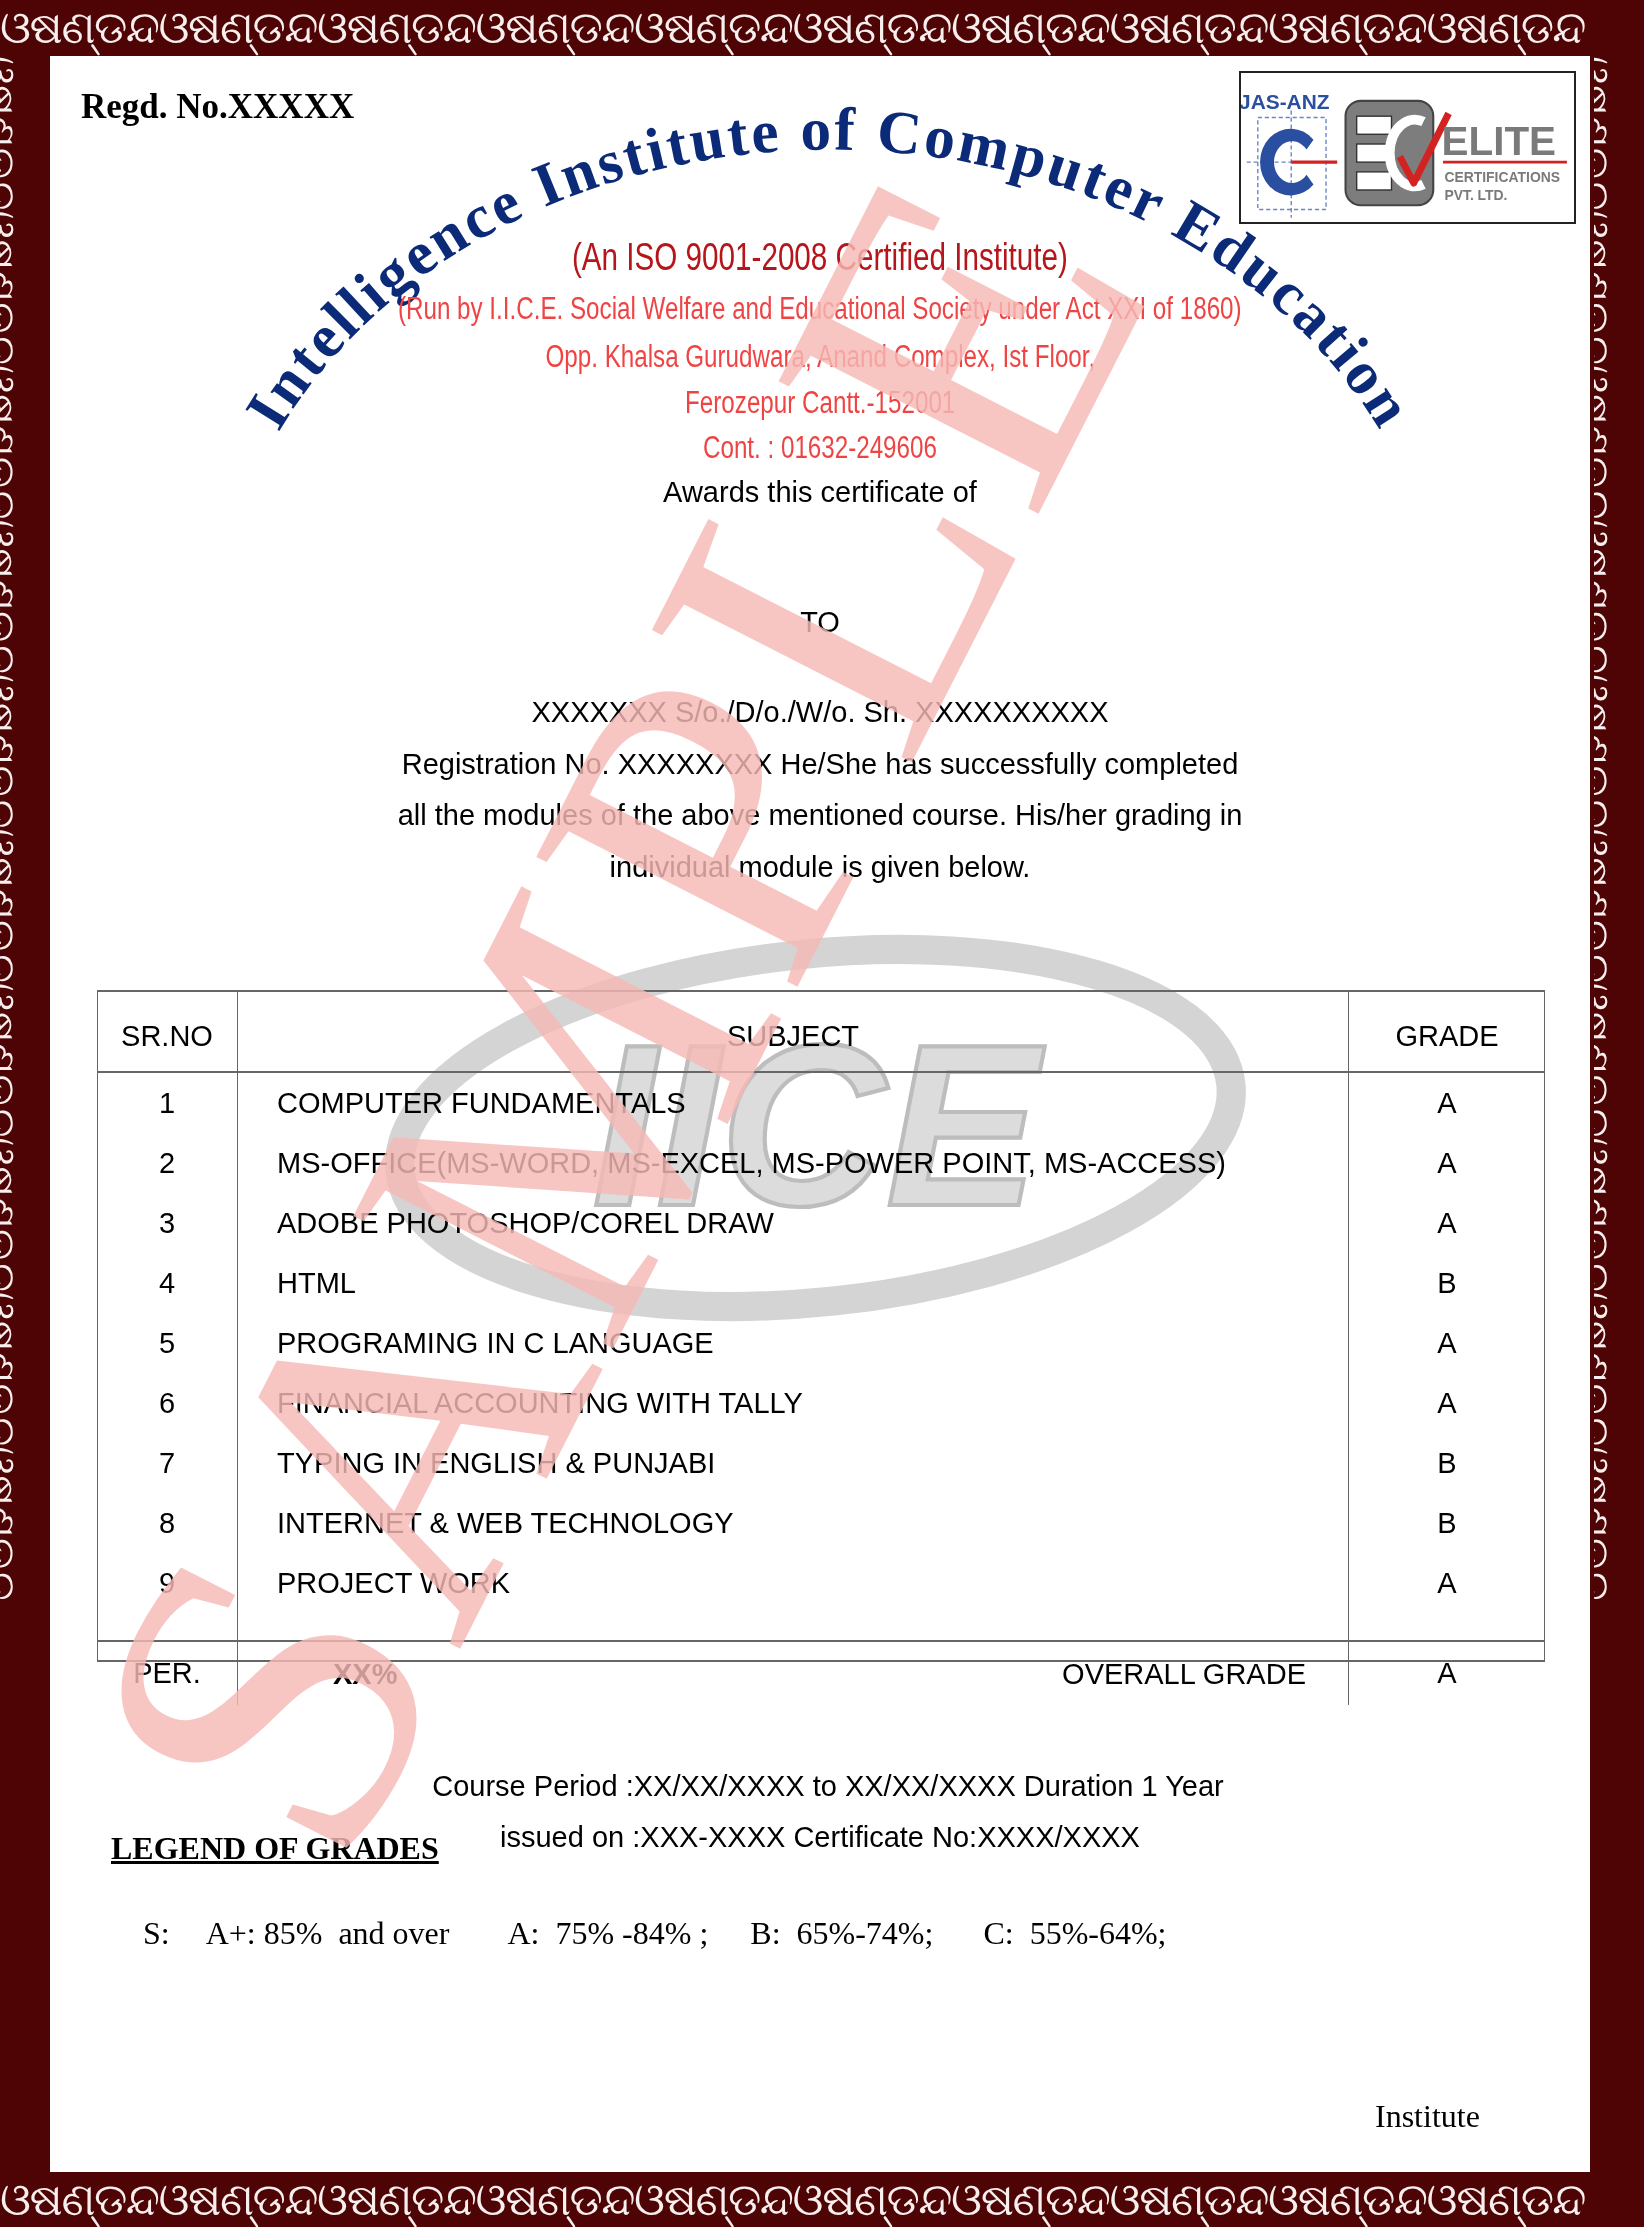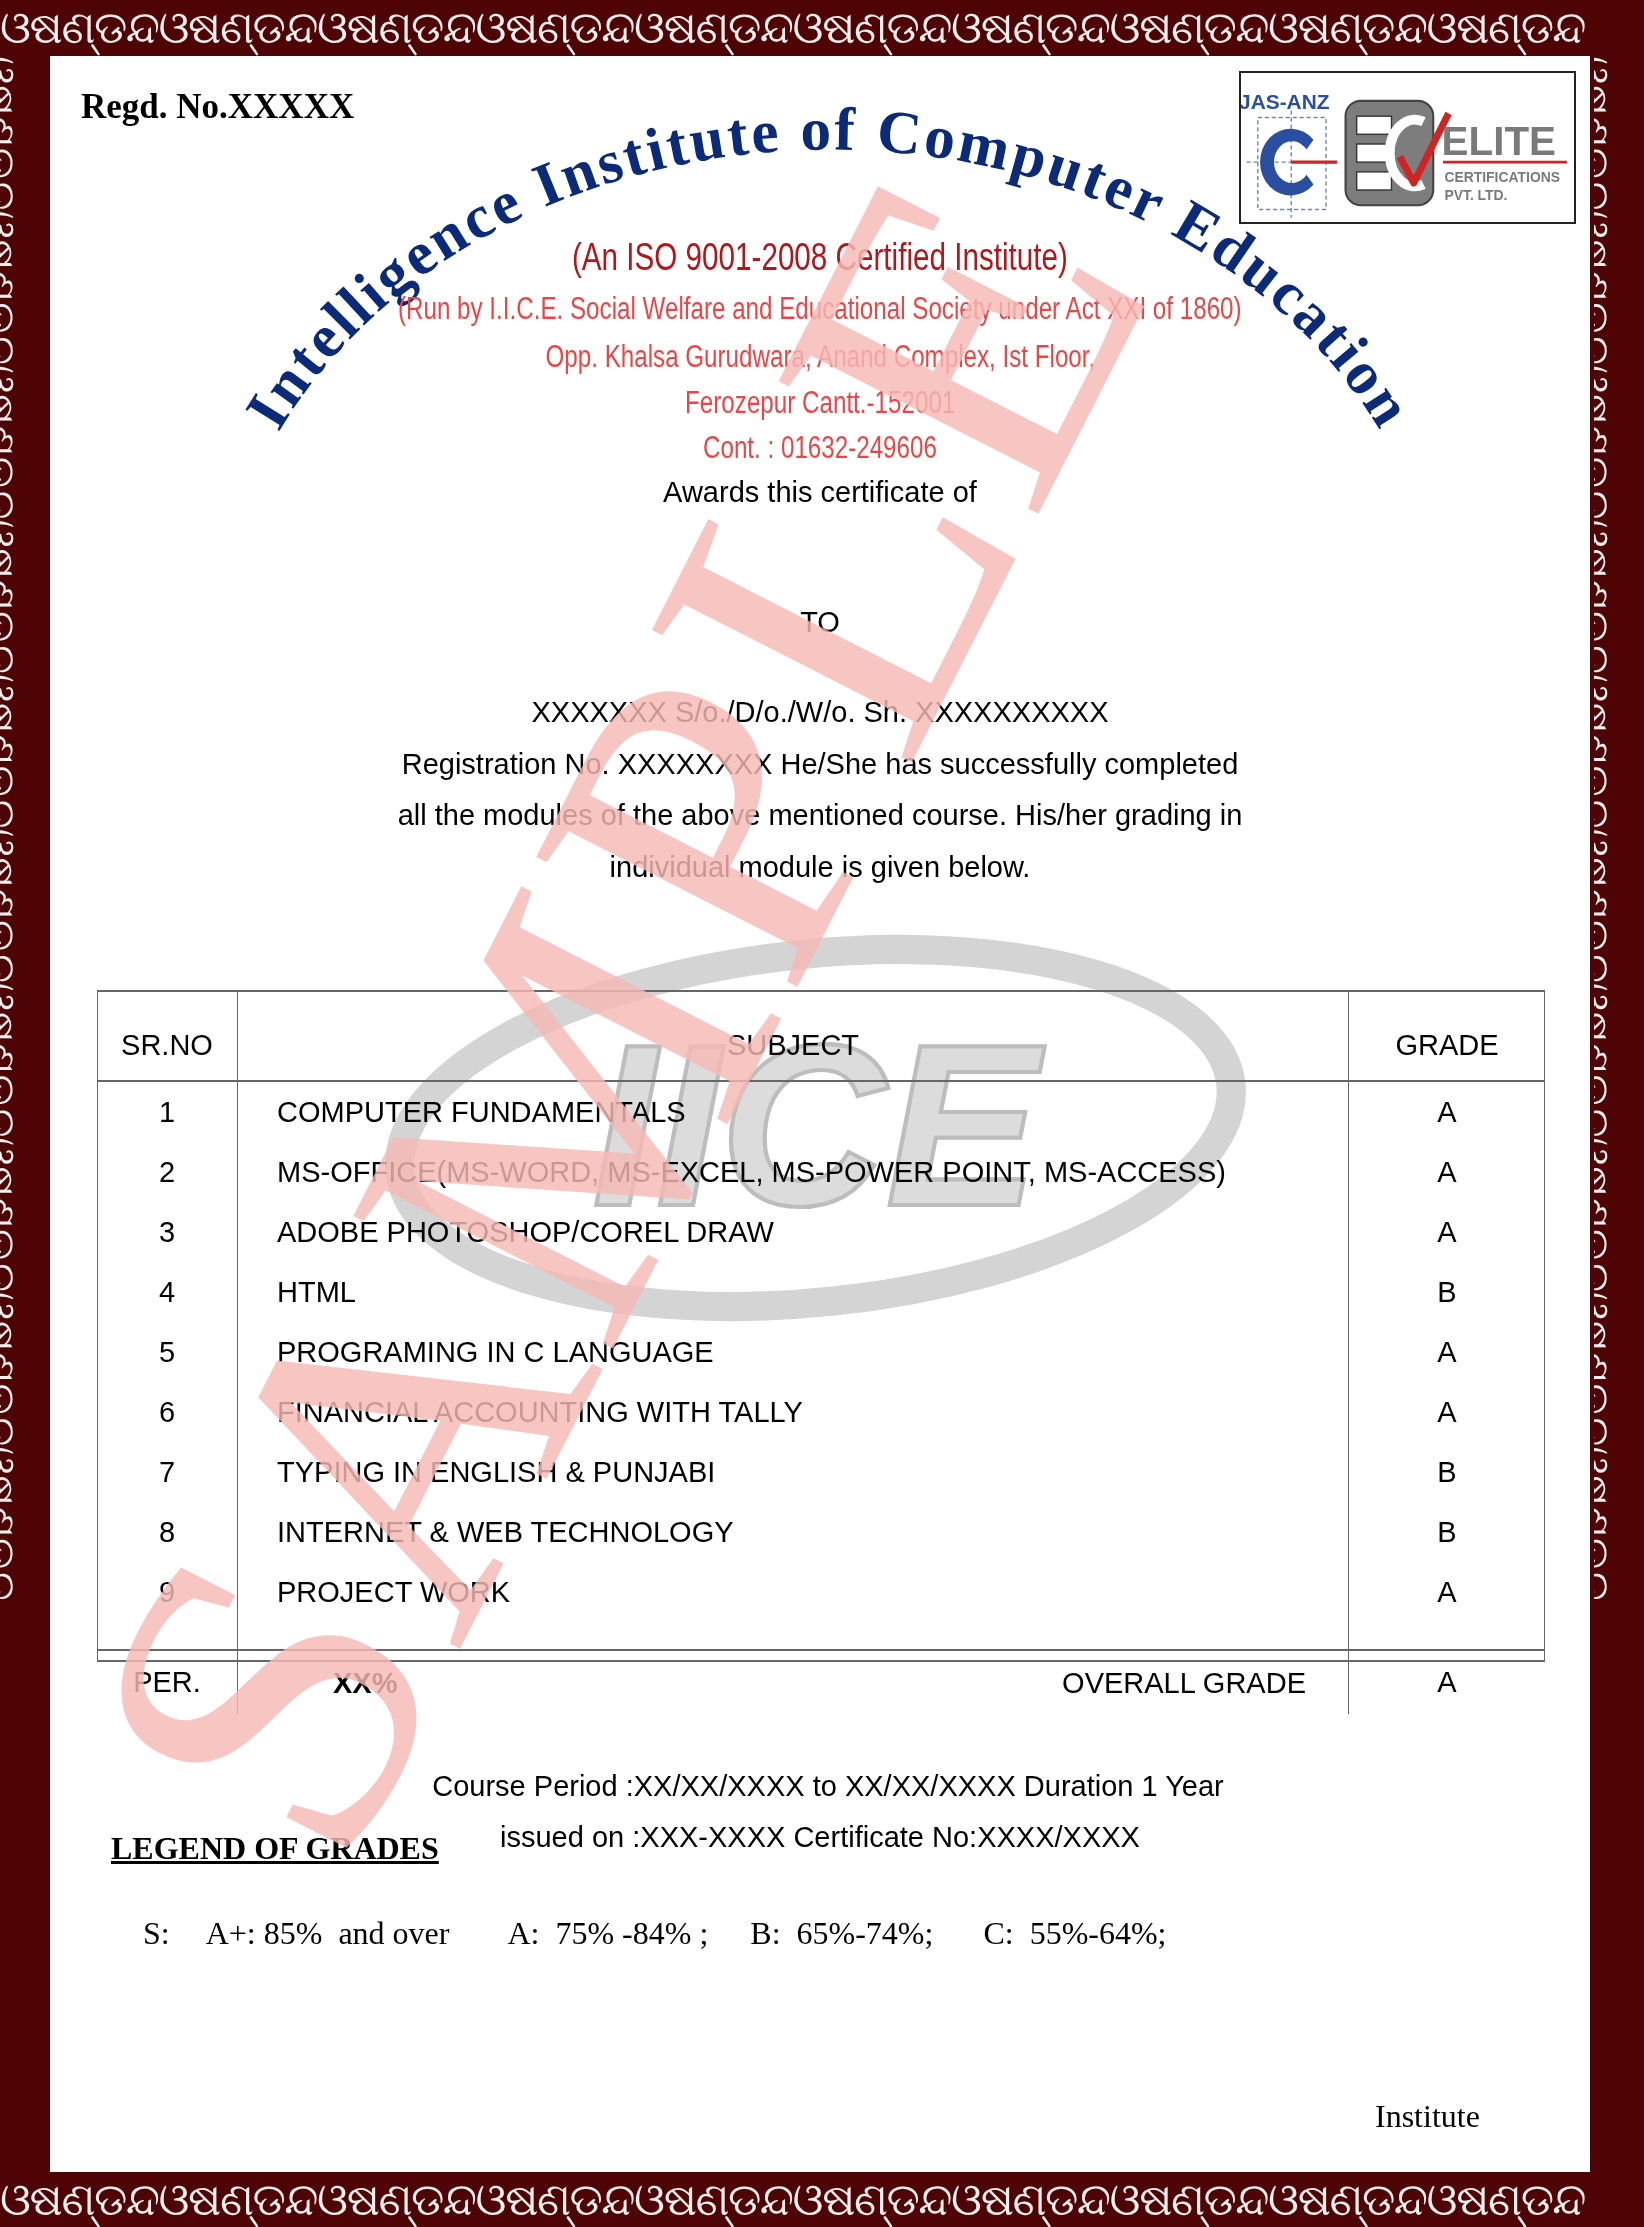--- a/index.html
+++ b/index.html
@@ -20,21 +20,21 @@
   .addr2 { top:329px; font-size:31px; }
   .cont { top:374px; font-size:31px; }
   .body-text { font-size:29px; color:#000; }
   .watermark-logo { left:320px; top:856px; width:891px; height:432px; }
   .sample { left:0; top:0; width:1540px; height:2116px; pointer-events:none; }
   table.grades { position:absolute; left:47px; top:934px; width:1448px; border-collapse:collapse; font-size:29px; color:#000; }
   table.grades td, table.grades th { font-weight:normal; }
   .col1 { width:138px; border-right:1.4px solid #666; text-align:center; }
   .col2 { border-right:1.4px solid #666; }
   .col3 { width:194px; text-align:center;border-radius:15px; }
-  .hdr th { height:67px; border-bottom:2.1px solid #666; vertical-align:middle; padding-top:22px; }
+  .hdr th { height:67px; border-bottom:2.1px solid #666; vertical-align:middle; padding-top:13px; }
   .tbl-frame { position:absolute; left:47px; top:934px; width:1448px; height:672px; border:1.4px solid #666; border-top:2.1px solid #666; border-bottom:2.1px solid #666; box-sizing:border-box; pointer-events:none; }
   .row td { height:58px; vertical-align:middle; }
   .row td.col2 { padding-left:39px; }
   .spacer td { height:25px; }
   .foot td { height:61px; border-top:2.1px solid #666; vertical-align:middle; }
   .legend-title { left:61px; top:1774px; font-family:"Liberation Serif", serif; font-weight:bold; font-size:32px; text-decoration:underline; text-decoration-thickness:2.8px; }
   .legend-row { left:61px; top:1822px; font-family:"Liberation Serif", serif; font-size:32px; white-space:pre; }
   .president { left:1325px; top:2042px; font-family:"Liberation Serif", serif; font-size:32px; }
 </style>
 </head>

